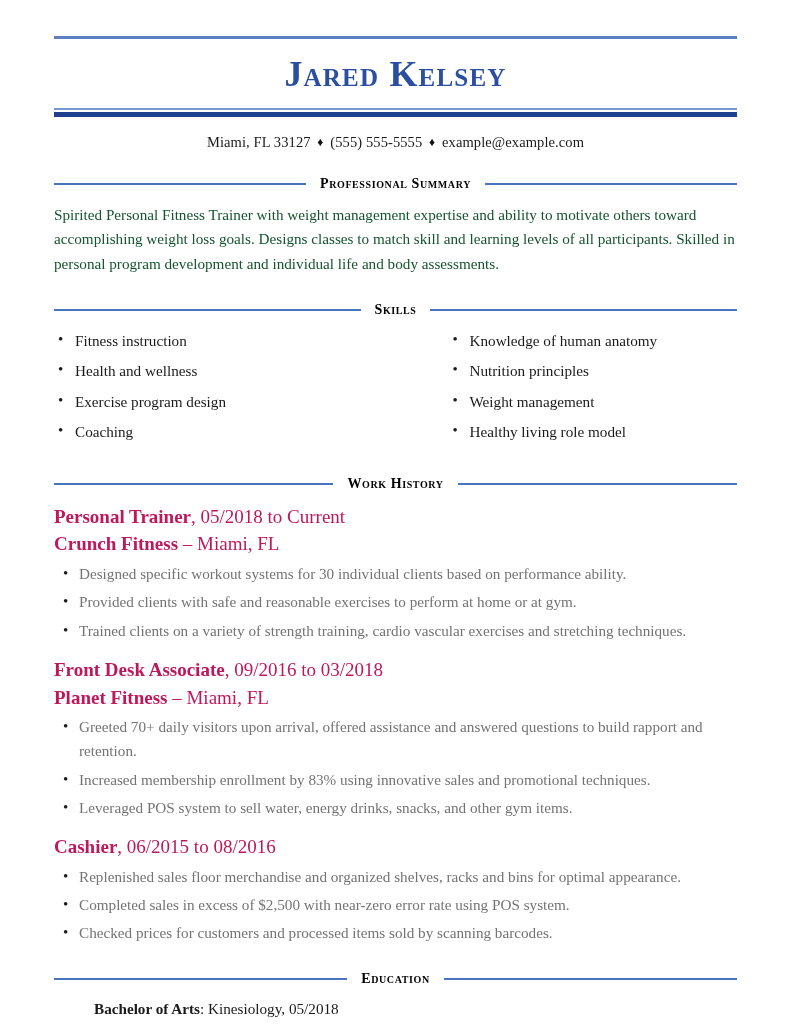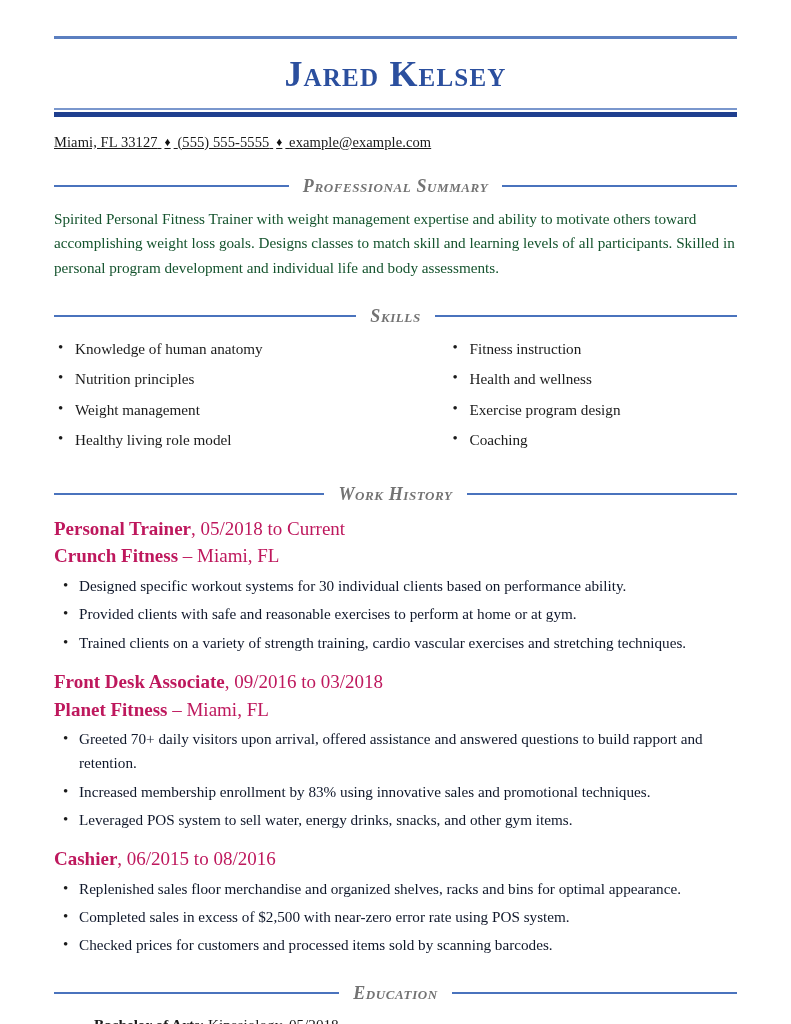--- a/index.html
+++ b/index.html
@@ -56,26 +56,26 @@
   .double-rule .gap {
     height: 2px;
     background: #ffffff;
   }
   .double-rule .thick {
     height: 5px;
     background: #1f3f8f;
   }
 
   .contact {
+    text-align: center;
     font-size: 14.5px;
     color: #1a1a1a;
     padding-top: 17px;
     letter-spacing: .1px;
     white-space: nowrap;
-    text-decoration: underline;
   }
   .contact .sep {
     color: #111;
     font-size: 12px;
     padding: 0 3px;
     position: relative;
     top: -1px;
   }
 
   
@@ -87,26 +87,25 @@
   }
   .section-head .line {
     flex: 1 1 auto;
     height: 2px;
     background: #4a73bd;
   }
   .section-head .title {
     flex: 0 0 auto;
     font-variant: small-caps;
     font-weight: bold;
-    font-size: 18px;
+    font-size: 14px;
     letter-spacing: .6px;
-    color: #737373;
+    color: #000000;
     line-height: 1;
     white-space: nowrap;
-    font-style: italic;
   }
 
   
   .summary {
     font-size: 15.2px;
     line-height: 1.62;
     text-align: left;
     margin-top: 12px;
     color: #14532d;
   }
@@ -164,21 +163,21 @@
     list-style: none;
     margin: 4px 0 0 0;
     padding: 0;
   }
   ul.job-bul > li {
     position: relative;
     padding-left: 25px;
     font-size: 15.2px;
     line-height: 1.6;
     margin-bottom: 4px;
-    color: #0f172a;
+    color: #737373;
   }
   ul.job-bul > li::before {
     content: "\2022";
     position: absolute;
     left: 9px;
     top: -1px;
     font-size: 15px;
     color: #1a1a1a;
   }
 
@@ -224,36 +223,36 @@
     <span class="line"></span>
   </div>
   <div class="summary">Spirited Personal Fitness Trainer with weight management expertise and ability to motivate others toward accomplishing weight loss goals. Designs classes to match skill and learning levels of all participants. Skilled in personal program development and individual life and body assessments.</div>
 
   <div class="section-head">
     <span class="line"></span>
     <span class="title">Skills</span>
     <span class="line"></span>
   </div>
   <div class="skills-wrap">
+    <div class="skills-col">
+      <ul class="bul">
+        <li>Fitness instruction</li>
+        <li>Health and wellness</li>
+        <li>Exercise program design</li>
+        <li>Coaching</li>
+      </ul>
+    </div>
     <div class="skills-col">
       <ul class="bul">
         <li>Knowledge of human anatomy</li>
         <li>Nutrition principles</li>
         <li>Weight management</li>
         <li>Healthy living role model</li>
       </ul>
     </div>
-    <div class="skills-col">
-      <ul class="bul">
-        <li>Fitness instruction</li>
-        <li>Health and wellness</li>
-        <li>Exercise program design</li>
-        <li>Coaching</li>
-      </ul>
-    </div>
   </div>
 
   <div class="section-head">
     <span class="line"></span>
     <span class="title">Work History</span>
     <span class="line"></span>
   </div>
 
   <div class="job first">
     <div class="job-line">

